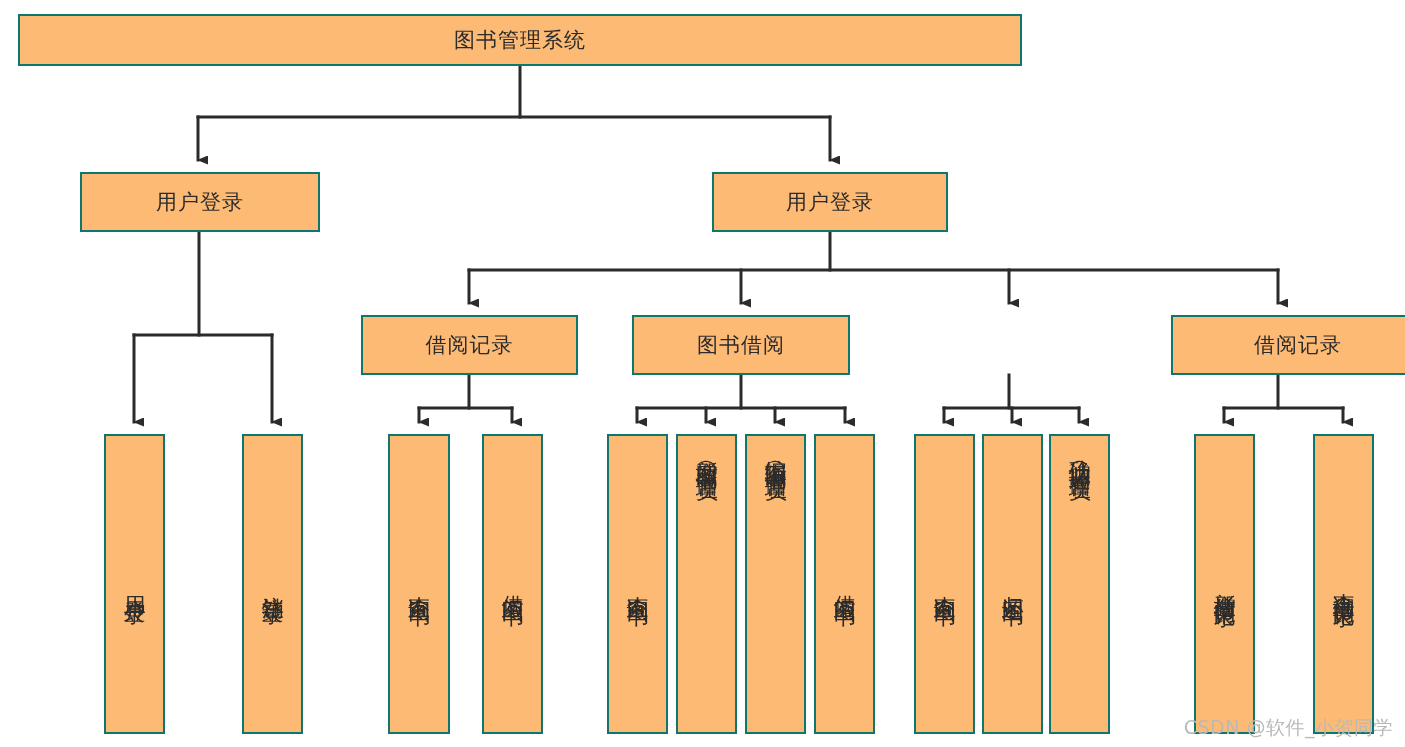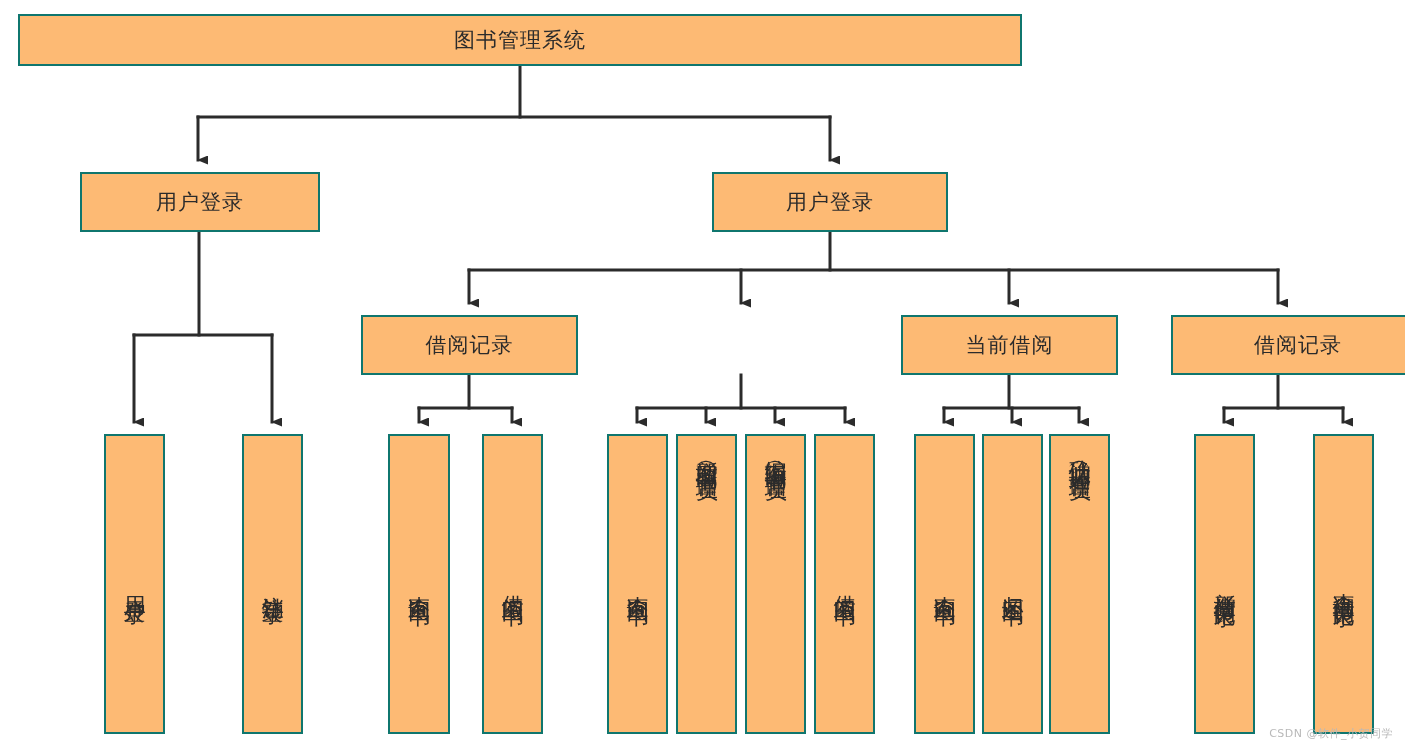--- a/index.html
+++ b/index.html
@@ -44,21 +44,21 @@
     line-height:1.12;
     letter-spacing:3px;
     white-space:nowrap;
   }
   
   .node.vert.toplong{align-items:flex-start;}
 
   #watermark{
     position:absolute;
     right:12px;bottom:6px;
-    font-size:11px;
+    font-size:19px;
     color:#b9b9b9;
     letter-spacing:0.5px;
     z-index:3;
     white-space:nowrap;
   }
 </style>
 </head>
 <body>
 
 <div id="diagram">
@@ -120,22 +120,22 @@
   <div class="node" style="left:80px;top:172px;width:240px;height:60px;">
     <span class="lbl">用户登录</span>
   </div>
   <div class="node" style="left:712px;top:172px;width:236px;height:60px;">
     <span class="lbl">用户登录</span>
   </div>
 
   <div class="node" style="left:361px;top:315px;width:217px;height:60px;">
     <span class="lbl">借阅记录</span>
   </div>
-  <div class="node" style="left:901px;top:315px;width:217px;height:60px;">
-    <span class="lbl">当前借阅</span>
+  <div class="node" style="left:632px;top:315px;width:218px;height:60px;">
+    <span class="lbl">图书借阅</span>
   </div>
   <div class="node" style="left:1171px;top:315px;width:254px;height:60px;">
     <span class="lbl">借阅记录</span>
   </div>
 
   <div class="node vert" style="left:104px;top:434px;width:61px;height:300px;">
     <span class="lbl">用户登录</span>
   </div>
   <div class="node vert" style="left:242px;top:434px;width:61px;height:300px;">
     <span class="lbl">注销登录</span>

